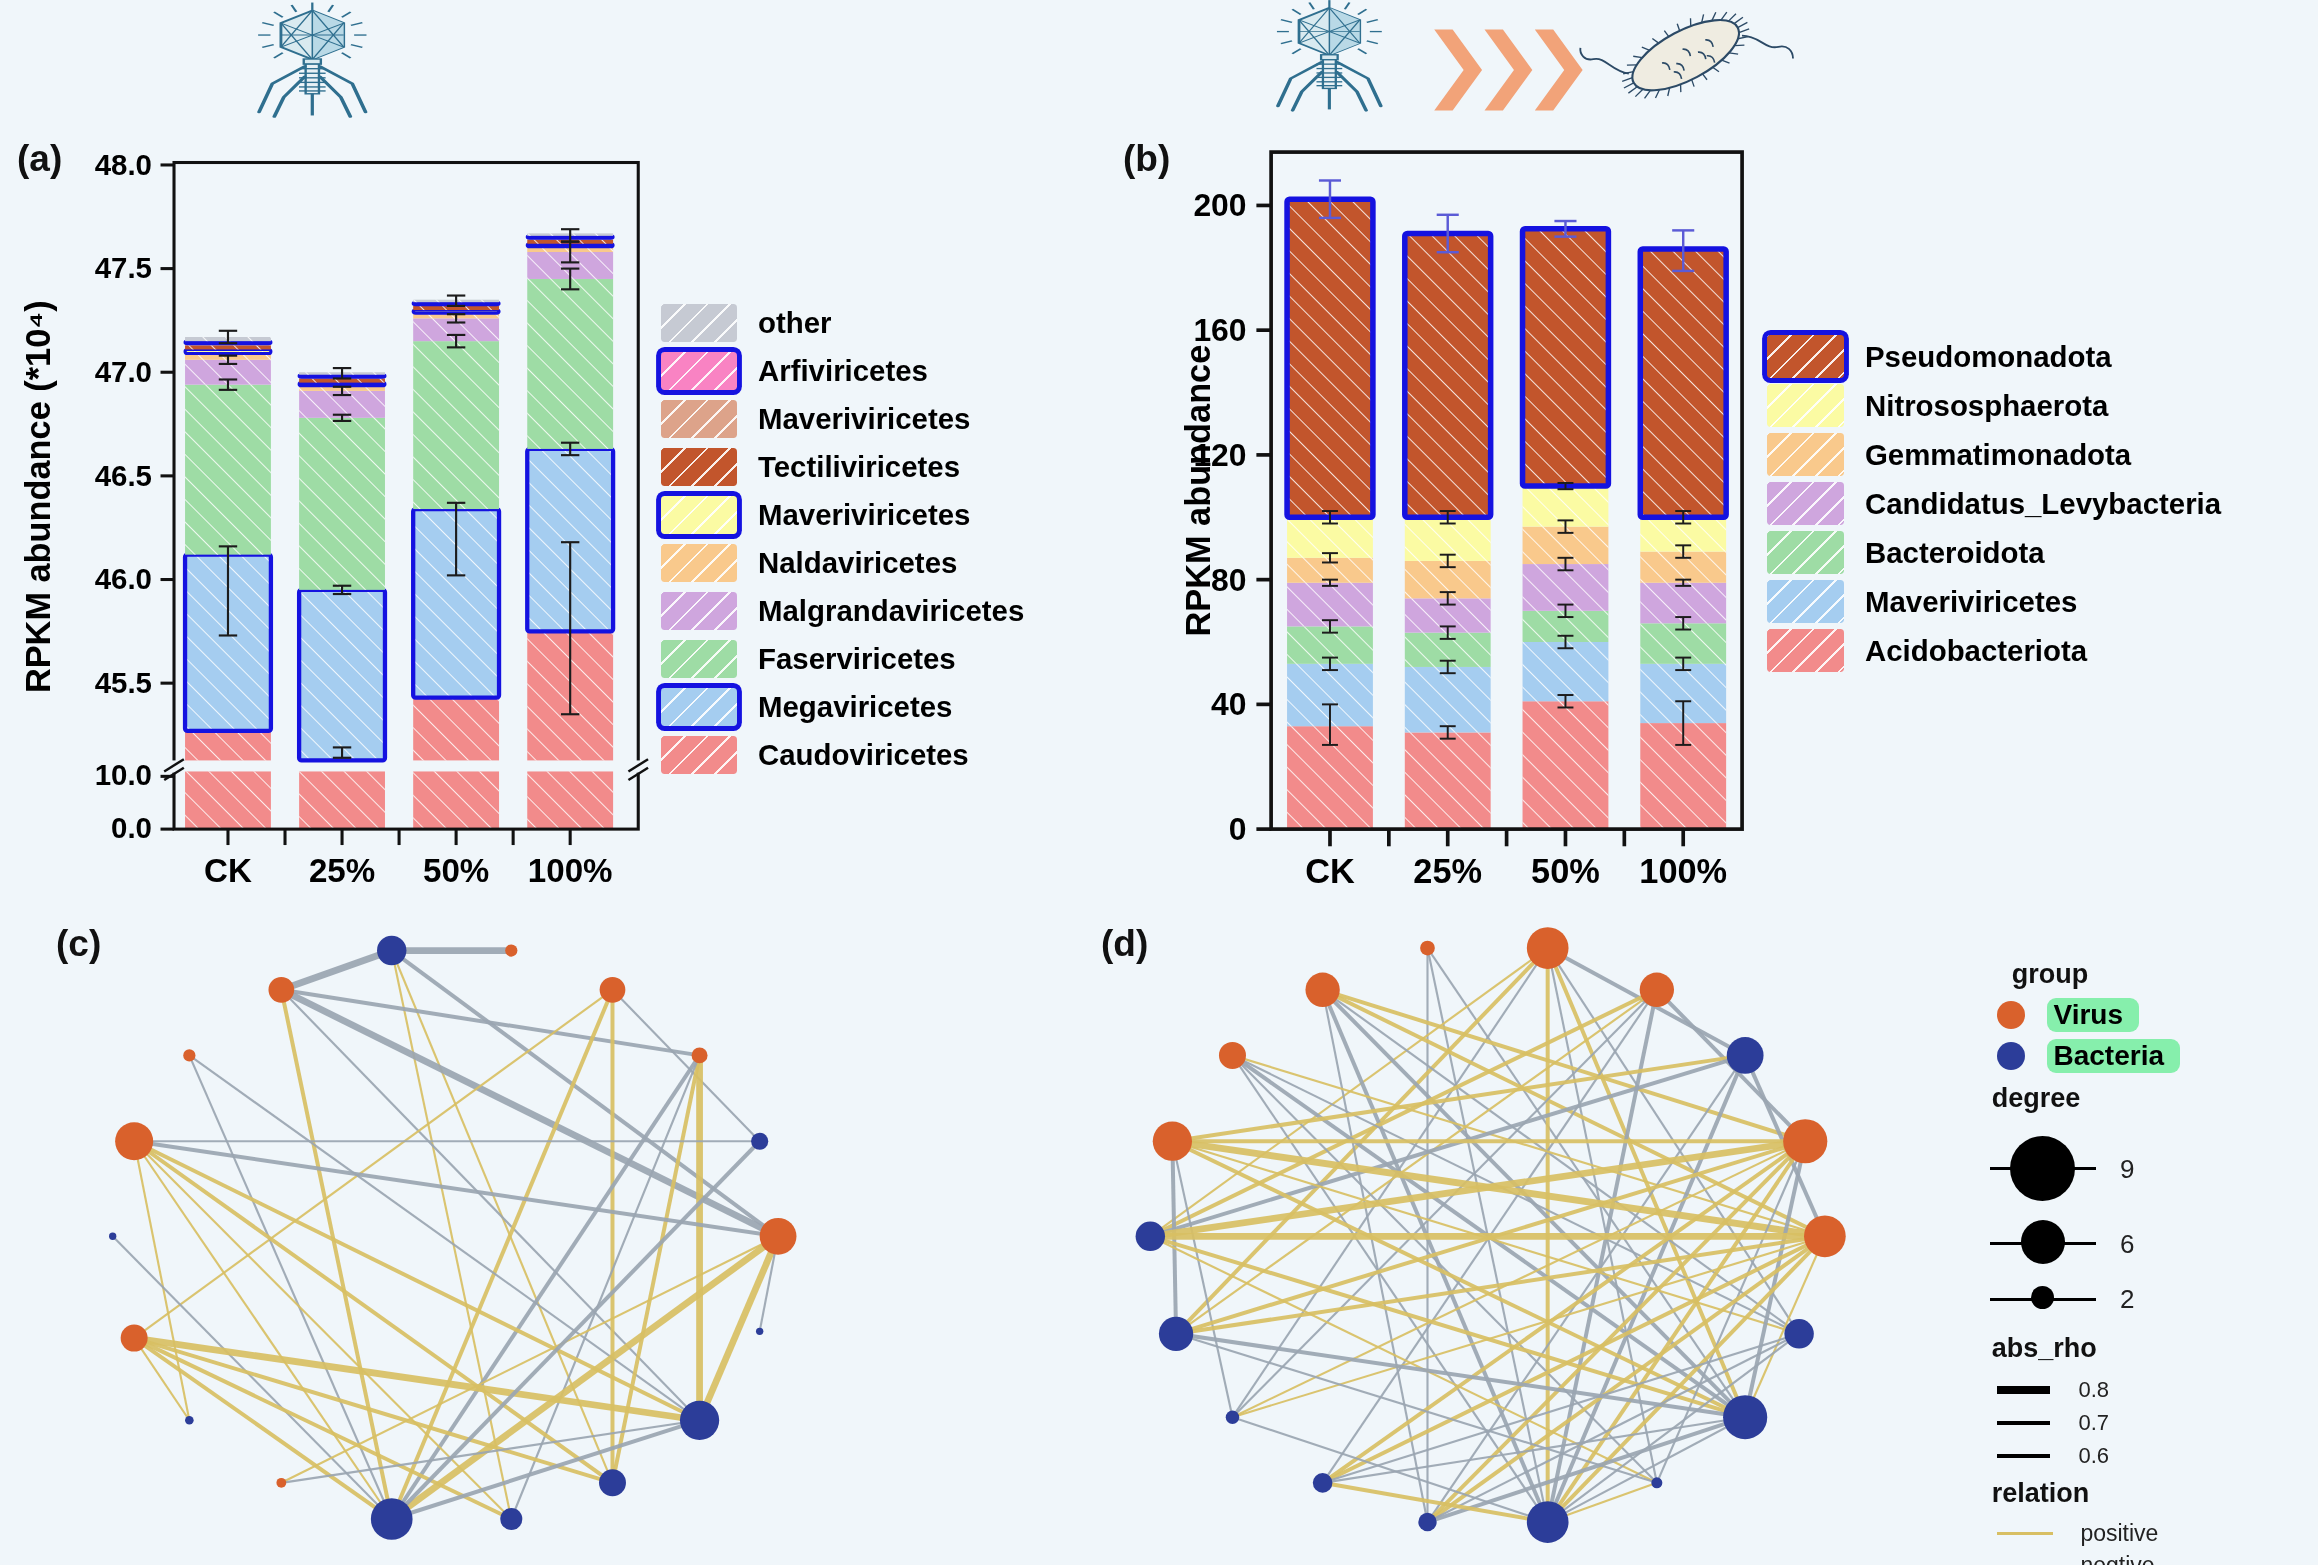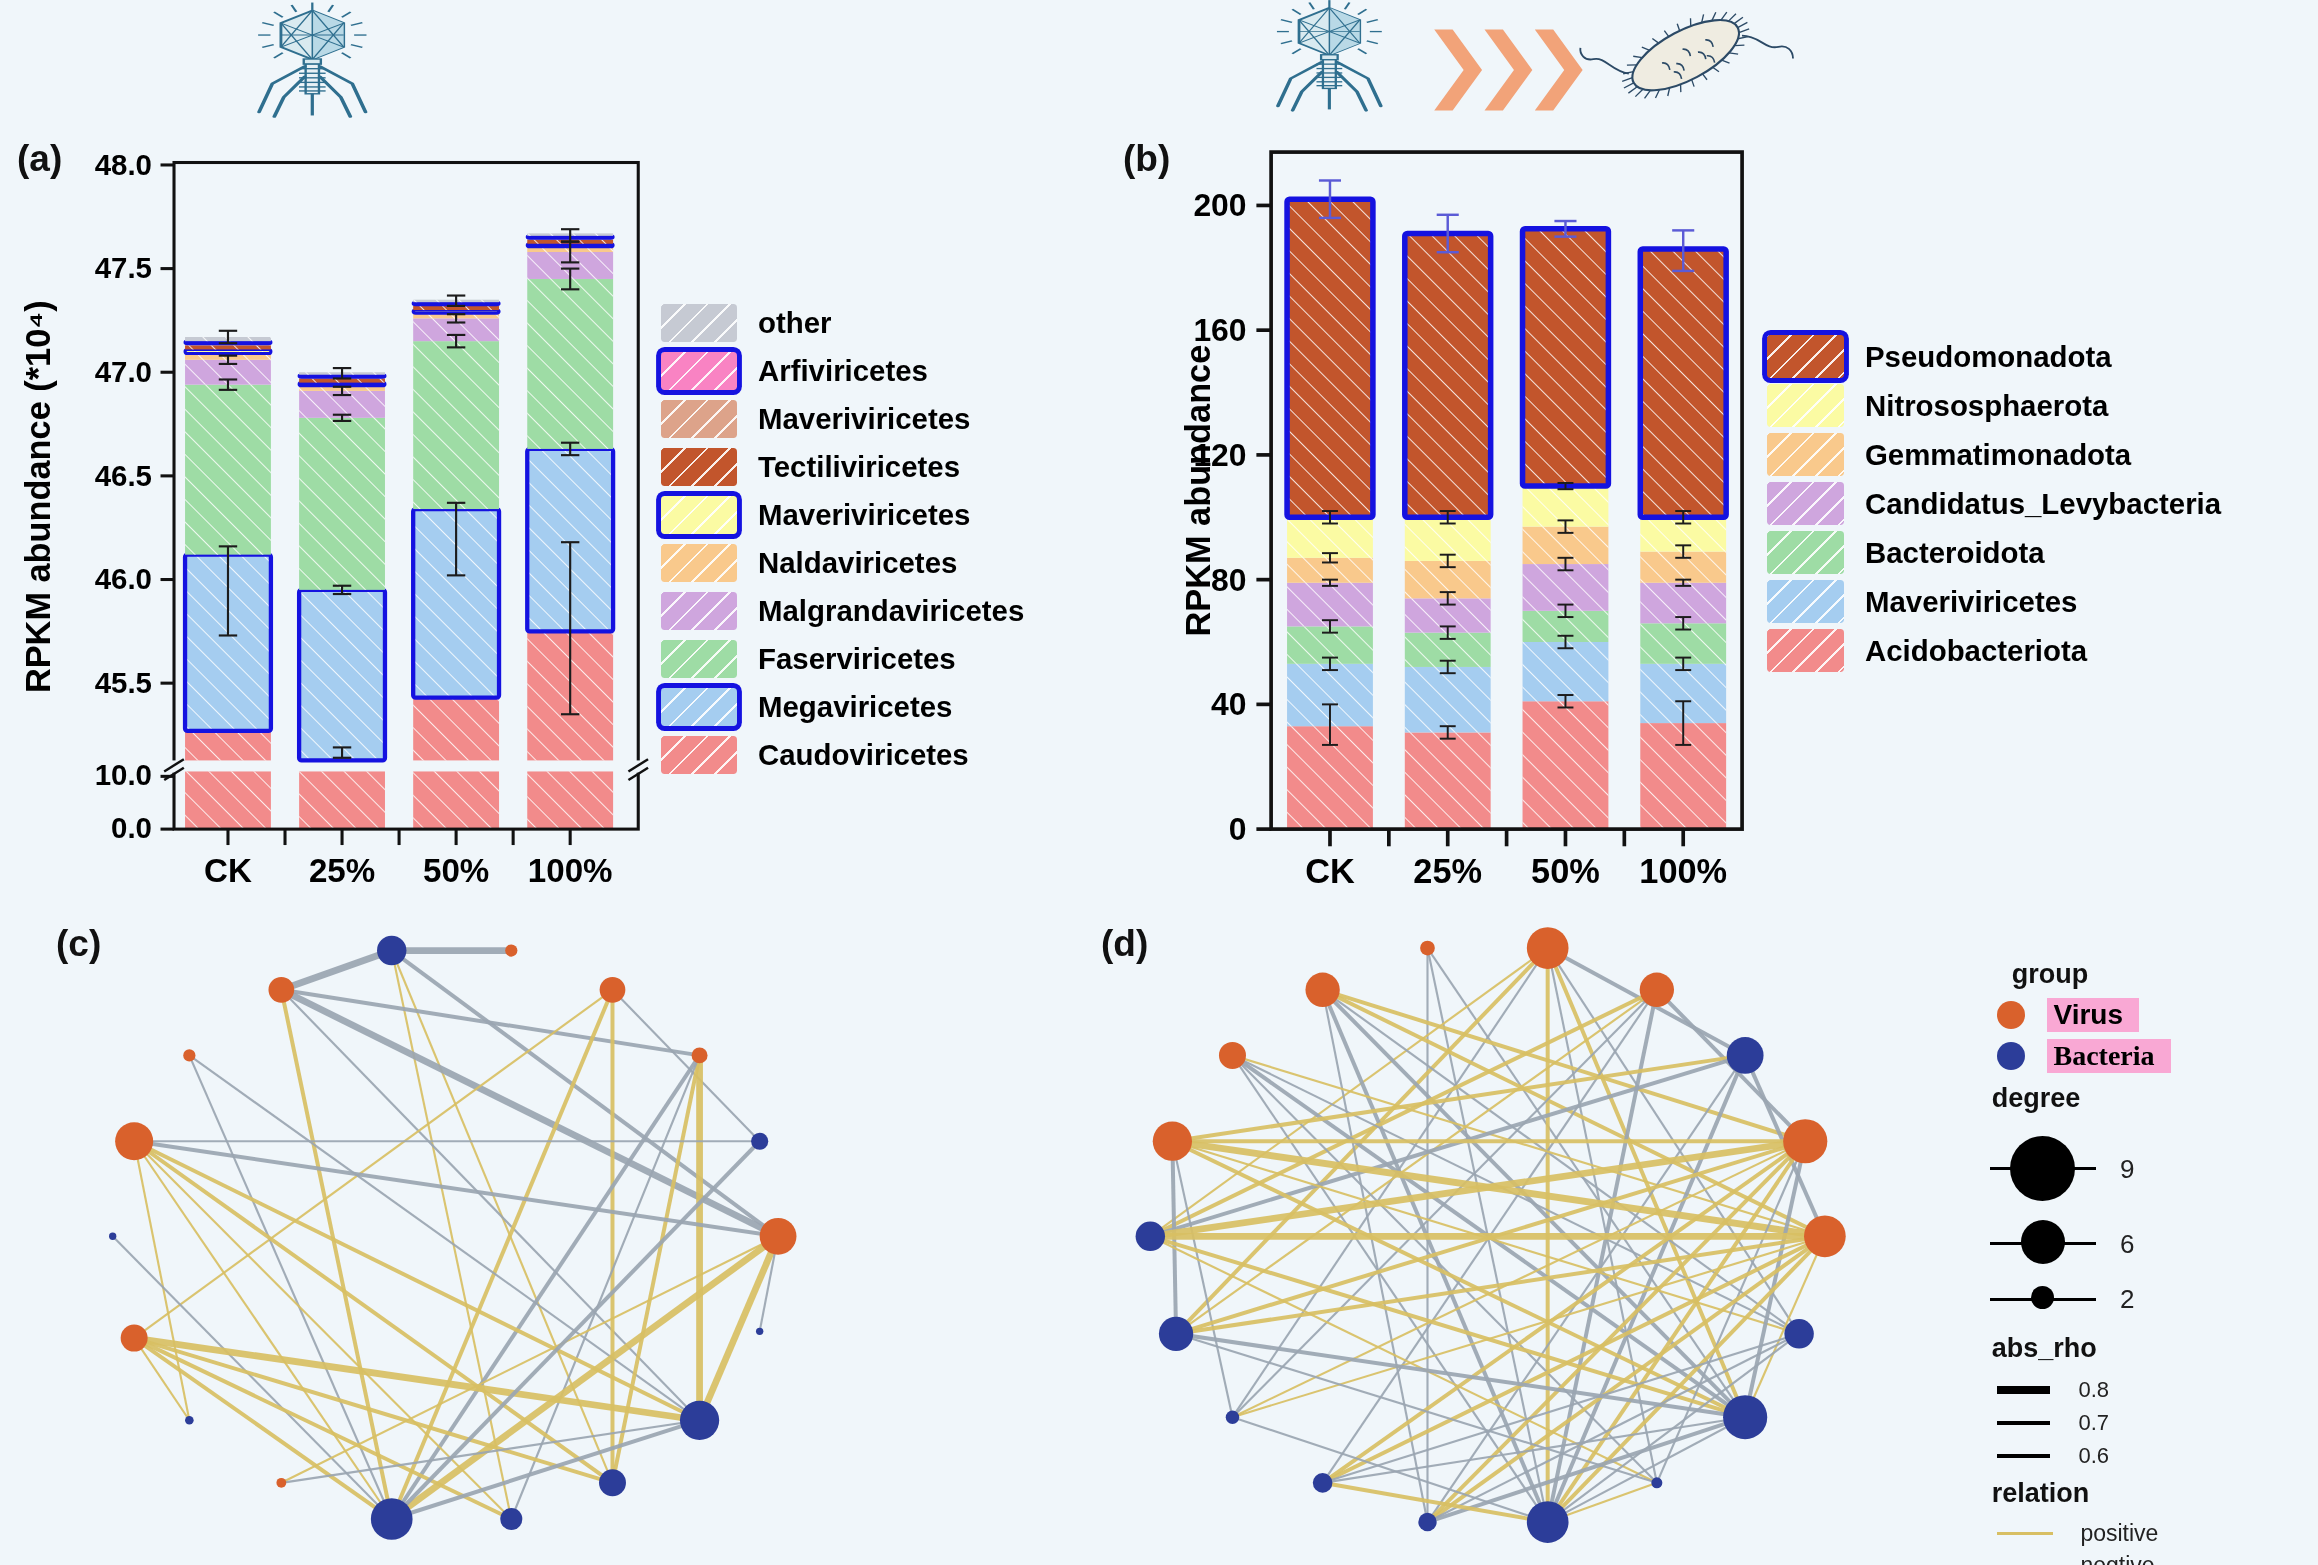--- a/index.html
+++ b/index.html
@@ -11,21 +11,21 @@
   .hleg .item{display:flex;align-items:center;height:48px;}
   .hleg.b .item{height:49px;}
   .hleg .sw{width:76px;height:38px;border-radius:3.7px;margin-right:21px;flex:none;
     background-image:repeating-linear-gradient(135deg, rgba(255,255,255,.9) 0px, rgba(255,255,255,.9) 1.8px, transparent 1.8px, transparent 16px);}
   .hleg.b .sw{width:77px;height:43px;}
   .hleg .lbl{font-size:29.4px;font-weight:700;color:#000;white-space:nowrap;}
   .netlegend{position:absolute;left:1990px;top:954px;width:328px;height:613px;}
   .nl-title{position:absolute;font-size:27px;font-weight:700;color:#111;}
   .nl-row{position:absolute;display:flex;align-items:center;}
   .nl-dot{border-radius:50%;width:28px;height:28px;margin-right:22px;flex:none;}
-  .nl-glabel{font-size:28px;font-weight:700;background:#f9a8d4;padding:1.2px 16px 1.2px 6.1px;}
+  .nl-glabel{font-size:28px;font-weight:700;background:#86efac;padding:1.2px 16px 1.2px 6.1px;border-radius:9px;}
   .nl-circwrap{position:absolute;}
   .nl-circ{position:absolute;border-radius:50%;background:#000;}
   .nl-cline{position:absolute;height:2.5px;background:#000;}
   .nl-num{position:absolute;font-size:26px;color:#222;}
   .nl-bar{display:inline-block;width:53px;margin-right:28px;background:#000;flex:none;}
   .nl-albl{font-size:22px;color:#222;}
   .nl-rline{display:inline-block;width:56px;margin-right:27px;flex:none;}
   .nl-rlbl{font-size:23px;color:#222;}
 </style>
 </head>
@@ -984,21 +984,21 @@
       </div>
     </div>
 
   <div class="netlegend">
     <div class="nl-title" style="left:1.8px;top:4.9px;margin-left:20px;">group</div>
 
     <div class="nl-row" style="left:7.4px;top:44px;">
       <span class="nl-dot" style="background:#d9612c;"></span>
       <span class="nl-glabel">Virus</span>
     </div>
-    <div class="nl-row" style="left:7.4px;top:85px;font-family:Liberation Serif, serif;">
+    <div class="nl-row" style="left:7.4px;top:85px;">
       <span class="nl-dot" style="background:#2c3d99;"></span>
       <span class="nl-glabel">Bacteria</span>
     </div>
 
     <div class="nl-title" style="left:1.8px;top:129px;">degree</div>
 
     <div class="nl-circwrap">
       <span class="nl-cline" style="left:0px;top:213px;width:106px;"></span>
       <span class="nl-circ" style="left:20px;top:182px;width:65px;height:65px;"></span>
       <span class="nl-num" style="left:130px;top:200px;">9</span>

